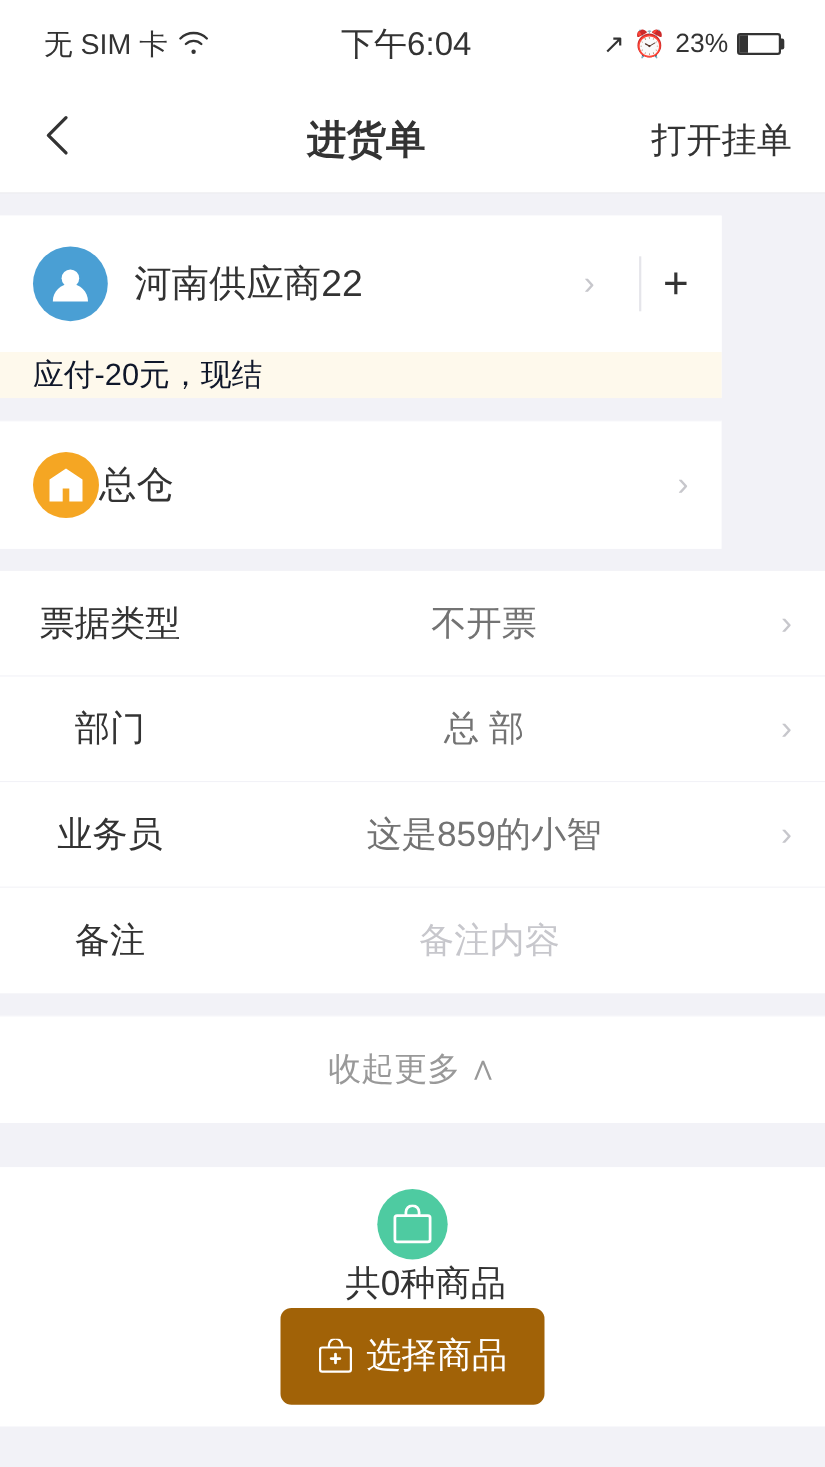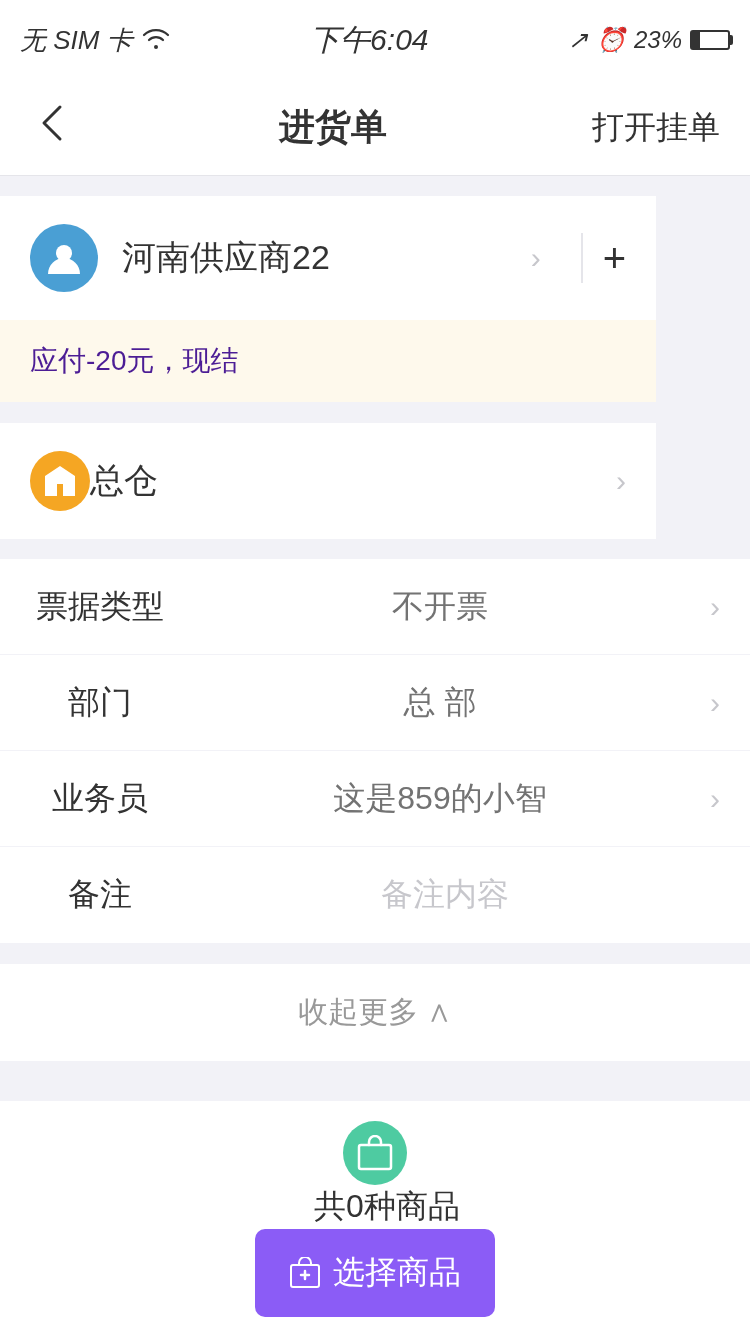--- a/index.html
+++ b/index.html
@@ -14,22 +14,21 @@
     }
 
     
     .status-bar {
       width: 750px;
       height: 80px;
       background: #fff;
       display: flex;
       align-items: center;
       justify-content: space-between;
-      padding: 0 20px;
-      font-style: italic;
+      padding: 0 40px;
     }
     .status-left {
       font-size: 26px;
       color: #333;
       display: flex;
       align-items: center;
       gap: 8px;
     }
     .status-center {
       font-size: 30px;
@@ -152,23 +151,23 @@
     }
     .supplier-add {
       font-size: 40px;
       color: #333;
       cursor: pointer;
     }
 
     
     .notice-bar {
       background: #fef9ec;
-      padding: 22px 30px;
+      padding: 2px 30px;
       font-size: 28px;
-      color: #4c1d95;
+      color: #0f172a;
     }
 
     
     .warehouse-row {
       display: flex;
       align-items: center;
       padding: 28px 30px;
       background: #fff;
       border-top: 1px solid #f2f2f7;
     }
@@ -270,21 +269,21 @@
       height: 36px;
       fill: #fff;
     }
     .product-count {
       flex: 1;
       margin-left: 24px;
       font-size: 32px;
       color: #333;
     }
     .select-btn {
-      background: #8b5cf6;
+      background: #a16207;
       color: #fff;
       border: none;
       border-radius: 10px;
       padding: 22px 34px;
       font-size: 32px;
       display: flex;
       align-items: center;
       gap: 12px;
       cursor: pointer;
     }

